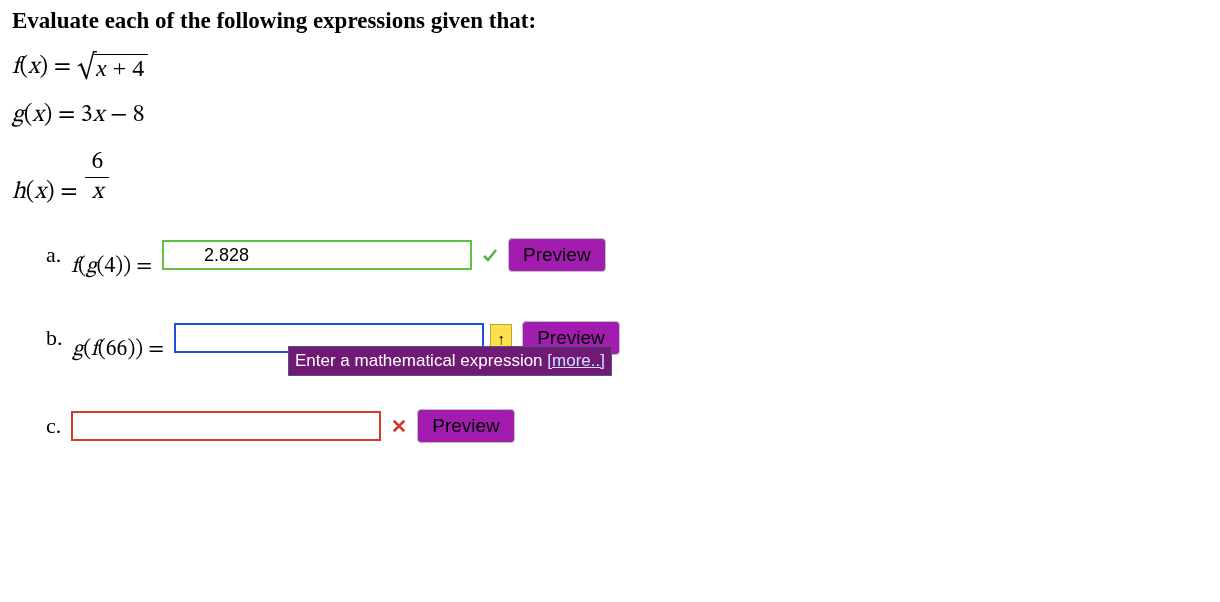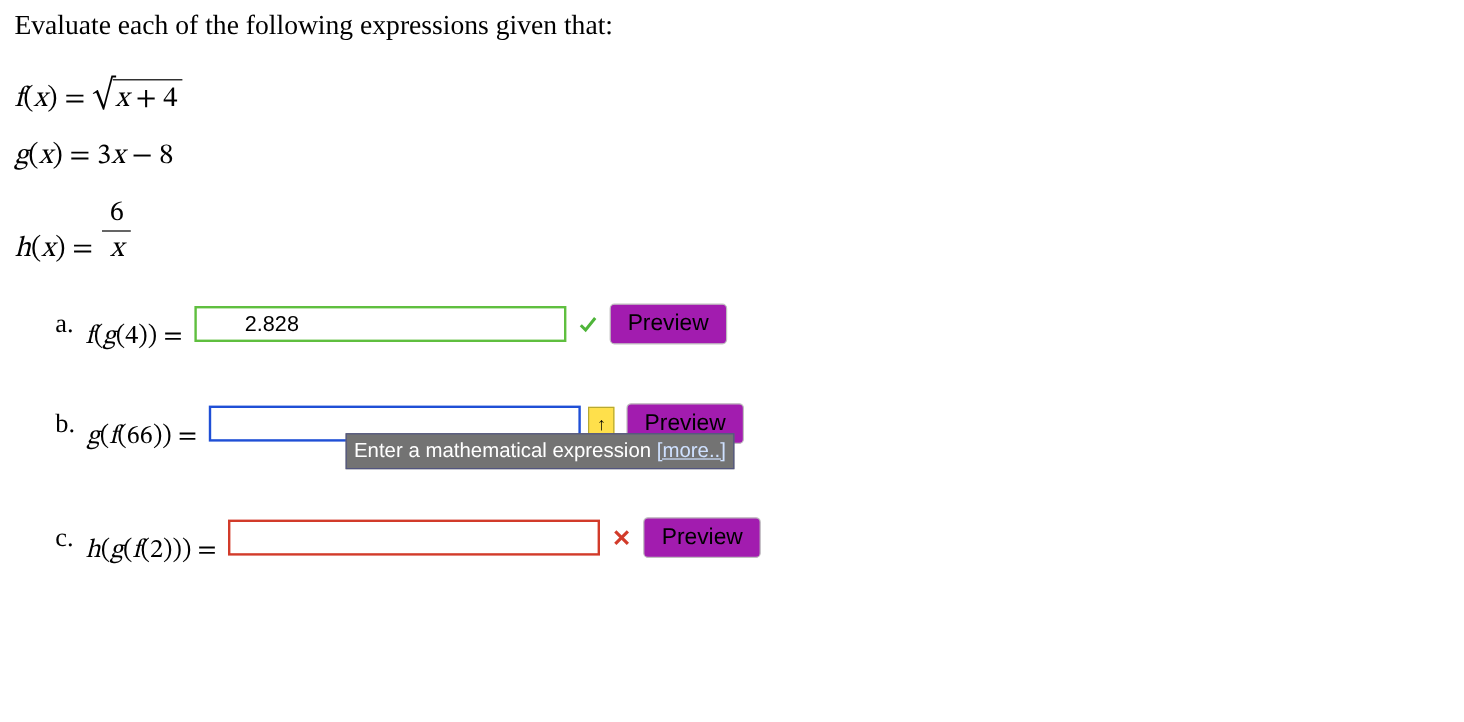--- a/index.html
+++ b/index.html
@@ -5,21 +5,22 @@
   body {
     margin: 0;
     padding: 8px 12px;
     font-family: "Times New Roman", Times, serif;
     font-size: 22px;
     color: #000;
     background: #fff;
   }
   .prompt-text {
     font-size: 23px;
-    margin-bottom: 32px;
+    margin-bottom: 18px;
+    font-weight: bold;
   }
   .math {
     font-family: "STIX Two Math", "Latin Modern Math", "Cambria Math", "Times New Roman", serif;
     font-style: italic;
     margin-top: 21px;
   }
   .math .op, .math .n, .math .paren, .math .eq {
     font-style: normal;
   }
   .fn-row {
@@ -33,20 +34,21 @@
   .sqrt {
     display: inline-flex;
     align-items: stretch;
     font-style: normal;
   }
   .sqrt .radicand {
     border-top: 1.5px solid #000;
     padding: 0 4px 0 2px;
     margin-left: -2px;
     font-style: italic;
+    font-family: Liberation Serif, serif;
   }
   .sqrt .radical {
     font-size: 24px;
     line-height: 1;
     position: relative;
     top: 1px;
   }
   
   .frac {
     display: inline-flex;
@@ -114,21 +116,21 @@
     font-style: normal;
     font-family: Arial, sans-serif;
     font-weight: bold;
     font-size: 15px;
   }
 
   .hint-tooltip {
     position: absolute;
     top: 32px;
     left: 242px;
-    background: #737373;
+    background: #701a75;
     color: #fff;
     font-family: Arial, sans-serif;
     font-size: 17px;
     padding: 4px 6px;
     white-space: nowrap;
     border: 1px solid #52557f;
   }
   .hint-tooltip a {
     color: #cfe1ff;
     text-decoration: underline;
@@ -181,21 +183,20 @@
     <span class="caret-badge">↑</span>
     <button class="preview-btn">Preview</button>
 
     <div class="hint-tooltip">
       <span>Enter a mathematical expression </span><a>[more..]</a>
     </div>
   </div>
 
   <div class="q-row" style="margin-top:46px;">
     <span>c. </span>
-    <span class="math"><span>h</span><span class="paren">(</span><span>g</span><span class="paren">(</span><span>f</span><span class="paren">(</span><span class="n">2</span><span class="paren">)))</span> <span class="eq">=</span></span>
     <input class="answer-input answer-wrong" type="text" value="" style="">
     <span class="status-icon">
       <svg viewBox="0 0 16 16" width="14" height="14">
         <line x1="2" y1="2" x2="14" y2="14" stroke="#d23b2a" stroke-width="3"></line>
         <line x1="14" y1="2" x2="2" y2="14" stroke="#d23b2a" stroke-width="3"></line>
       </svg>
     </span>
     <button class="preview-btn">Preview</button>
   </div>
 

